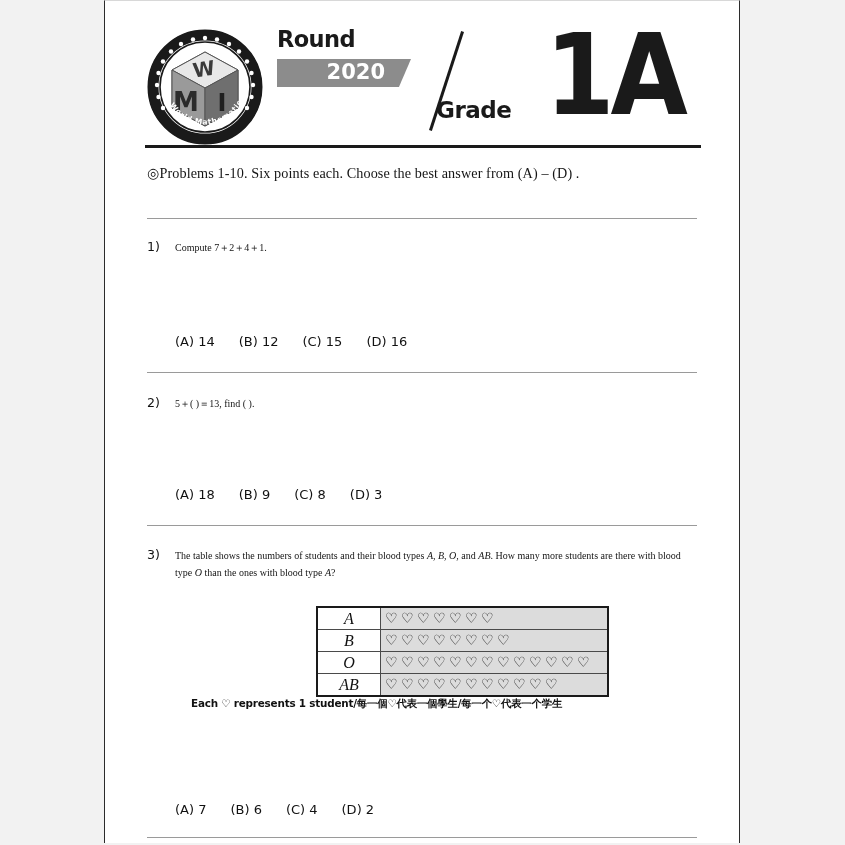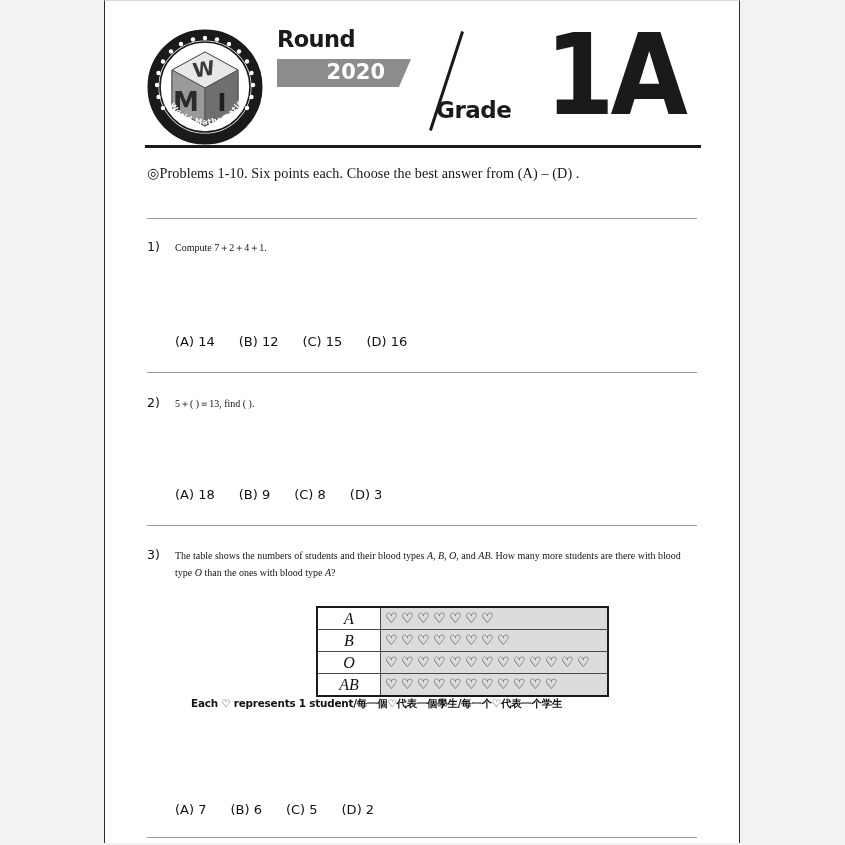--- a/index.html
+++ b/index.html
@@ -360,19 +360,19 @@
               <td class="type-cell">AB</td>
               <td class="hearts-cell"><span class="heart">♡</span><span class="heart">♡</span><span class="heart">♡</span><span class="heart">♡</span><span class="heart">♡</span><span class="heart">♡</span><span class="heart">♡</span><span class="heart">♡</span><span class="heart">♡</span><span class="heart">♡</span><span class="heart">♡</span></td>
             </tr>
           </tbody>
       </table>
 
       <div id="table-caption">Each ♡ represents 1 student/每一個♡代表一個學生/每一个♡代表一个学生</div>
     </div>
 
     <div class="choices" id="choices-3">
-      <span class="choice">(A) 7</span><span class="gap"></span><span class="choice">(B) 6</span><span class="gap"></span><span class="choice">(C) 5</span><span class="gap"></span><span class="choice">(D) 2</span>
+      <span class="choice">(A) 7</span><span class="gap"></span><span class="choice">(B) 6</span><span class="gap"></span><span class="choice">(C) 4</span><span class="gap"></span><span class="choice">(D) 2</span>
     </div>
 
     <div class="divider" id="divider-4"></div>
 
   </div>
 </div>
 
 </body></html>

